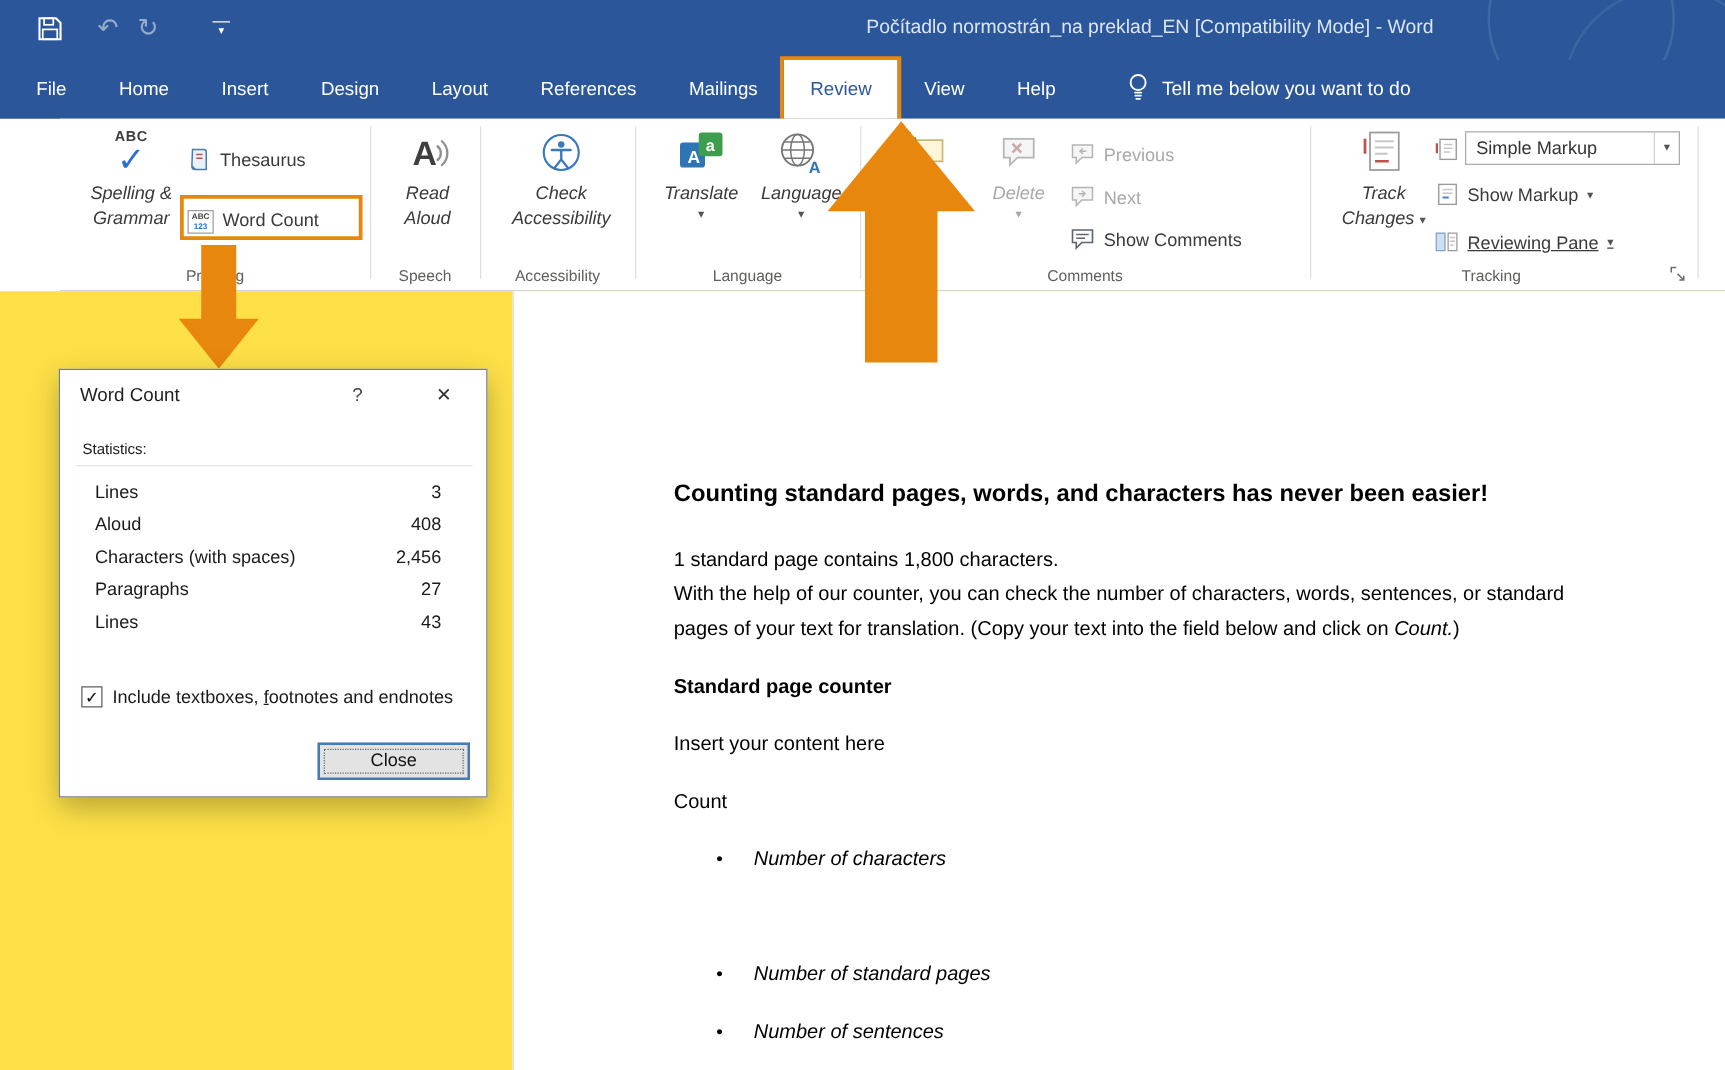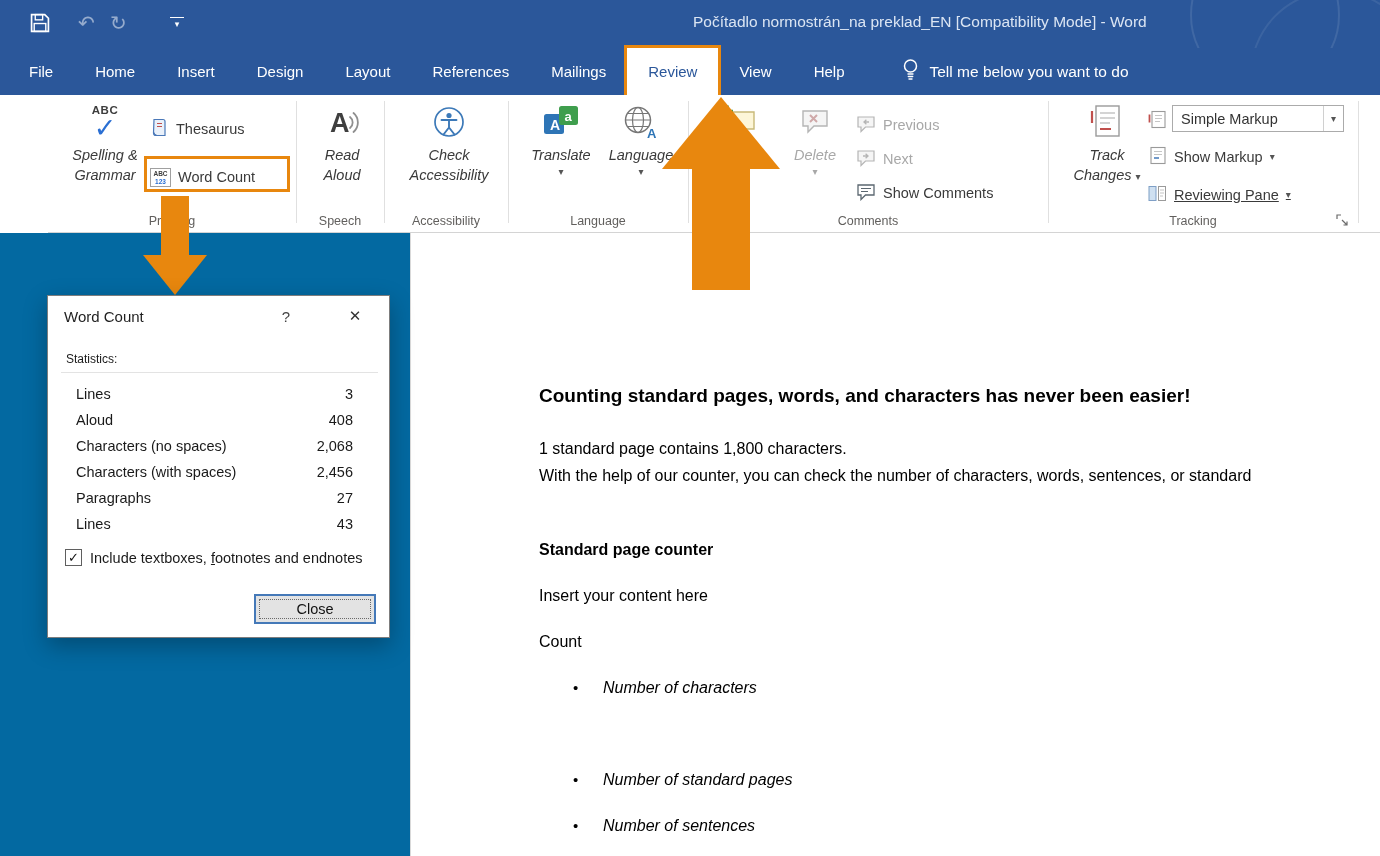--- a/index.html
+++ b/index.html
@@ -36,21 +36,21 @@
   .spell-check { font-size:27px; font-weight:bold; color:#2a6fd3; line-height:24px; text-align:center; }
   .wc-icon { width:21px; height:19px; border:1px solid #a0a0a0; text-align:center; font-size:6.5px; font-weight:bold; line-height:8px; color:#3d3d3d; padding-top:1px; }
   .wc-123 { color:#2a6fd3; }
   .combo { position:absolute; left:1124px; top:10px; width:172px; height:27px; border:1px solid #ababab; background:#fff; display:flex; align-items:center; cursor:pointer; }
   .combo .txt { flex:1; padding-left:8px; font-size:14.5px; color:#333; white-space:nowrap; overflow:hidden; }
   .combo .arr { width:20px; align-self:stretch; border-left:1px solid #d0d0d0; display:flex; align-items:center; justify-content:center; font-size:10px; color:#555; }
   .launcher { position:absolute; left:1288px; top:118px; width:15px; height:15px; cursor:pointer; }
   .accept-check { font-size:30px; font-weight:bold; color:#2a6fd3; line-height:34px; }
 
   
-  .docarea { position:absolute; top:233px; left:0; width:1380px; height:623px; background:#0369a1; }
+  .docarea { position:absolute; top:233px; left:0; width:1380px; height:623px; background:#fde047; }
   .page { position:absolute; left:410px; top:0; width:970px; height:623px; background:#fff; border-left:1px solid #d9d9d9; }
   .doc-heading { position:absolute; left:128px; top:152px; font-size:19px; font-weight:bold; color:#000; white-space:nowrap; }
   .doc-line { position:absolute; left:128px; font-size:16px; color:#000; white-space:nowrap; }
   .doc-bold { font-weight:bold; }
   .doc-it { font-style:italic; }
   .bullet-row { position:absolute; left:162px; font-size:16px; color:#000; white-space:nowrap; }
   .bullet-dot { display:inline-block; width:30px; font-size:15px; }
   .bullet-txt { font-style:italic; }
 
   
@@ -315,20 +315,21 @@
       <div class="lbl">Accept</div>
       <div class="dd">▾</div>
     </div>
   </div>
 
   <div class="docarea">
     <div class="page">
       <div class="doc-heading">Counting standard pages, words, and characters has never been easier!</div>
       <div class="doc-line" style="top:207px;">1 standard page contains 1,800 characters.</div>
       <div class="doc-line" style="top:234px;">With the help of our counter, you can check the number of characters, words, sentences, or standard</div>
+      <div class="doc-line" style="top:262px;"><span>pages of your text for translation. (Copy your text into the field below and click on </span><span class="doc-it">Count.</span><span>)</span></div>
       <div class="doc-line doc-bold" style="top:308px;">Standard page counter</div>
       <div class="doc-line" style="top:354px;">Insert your content here</div>
       <div class="doc-line" style="top:400px;text-align:center;">Count</div>
       <div class="bullet-row" style="top:446px;"><span class="bullet-dot">•</span><span class="bullet-txt">Number of characters</span></div>
       <div class="bullet-row" style="top:538px;"><span class="bullet-dot">•</span><span class="bullet-txt">Number of standard pages</span></div>
       <div class="bullet-row" style="top:584px;"><span class="bullet-dot">•</span><span class="bullet-txt">Number of sentences</span></div>
     </div>
   </div>
 
   <div class="annot arrow-up-head"></div>
@@ -345,24 +346,20 @@
     <div class="dlg-rows">
       <div class="dlg-row">
           <span class="rl">Lines</span>
           <span class="rv">3</span>
         </div>
       <div class="dlg-row">
           <span class="rl">Aloud</span>
           <span class="rv">408</span>
         </div>
       <div class="dlg-row">
-          <span class="rl">Characters (no spaces)</span>
-          <span class="rv">2,068</span>
-        </div>
-      <div class="dlg-row">
           <span class="rl">Characters (with spaces)</span>
           <span class="rv">2,456</span>
         </div>
       <div class="dlg-row">
           <span class="rl">Paragraphs</span>
           <span class="rv">27</span>
         </div>
       <div class="dlg-row">
           <span class="rl">Lines</span>
           <span class="rv">43</span>

